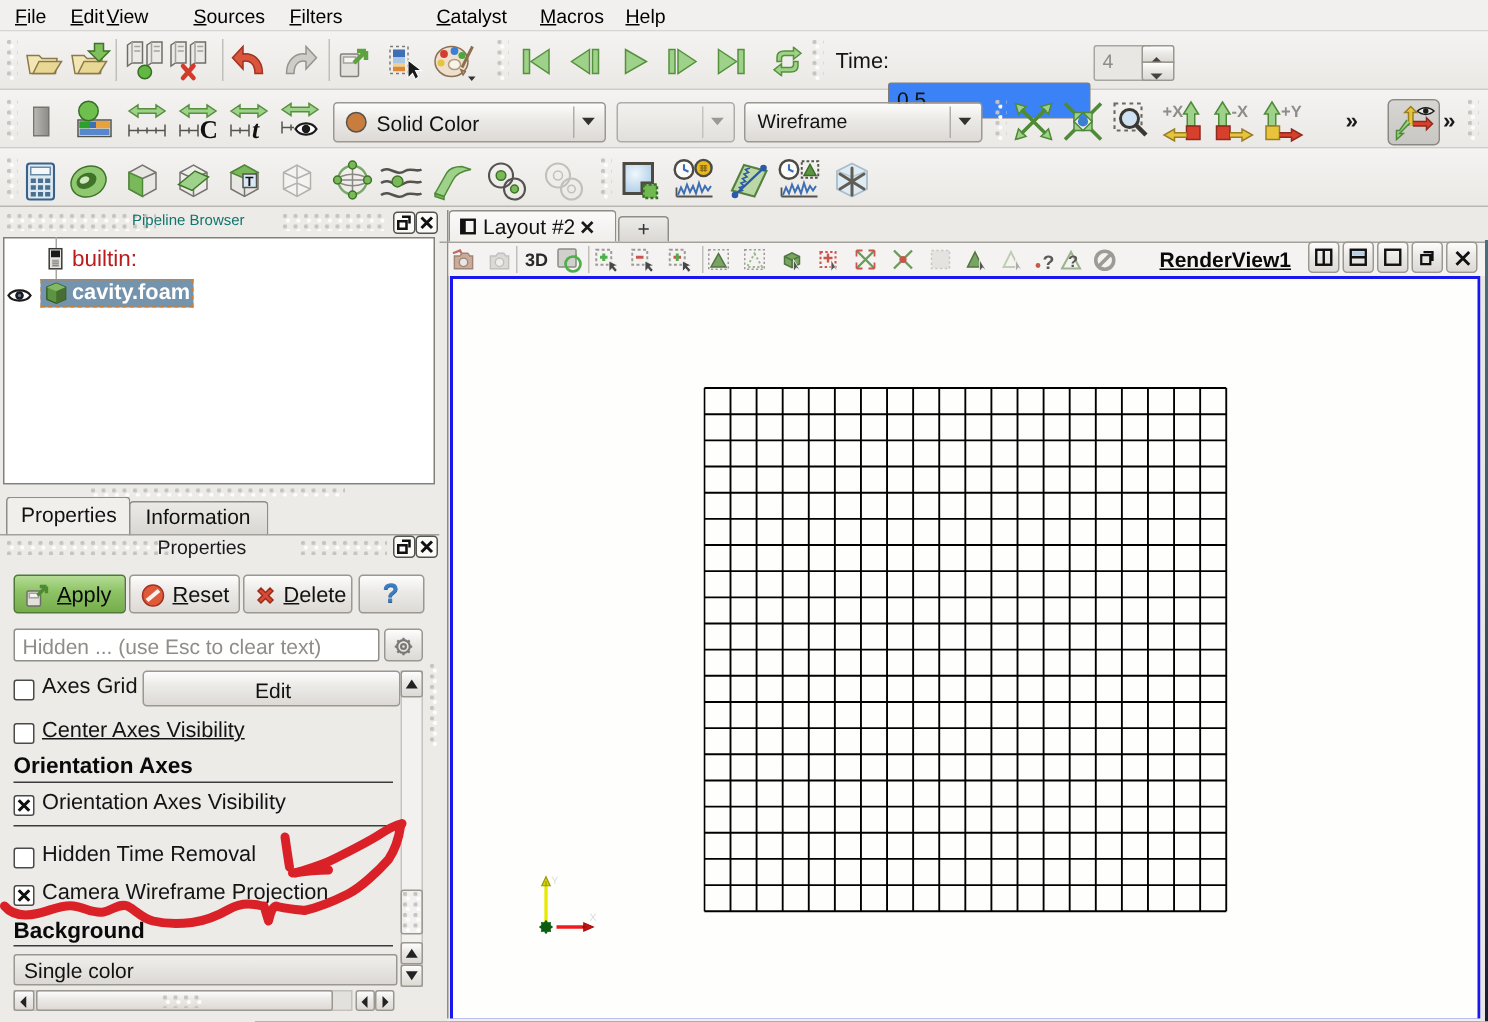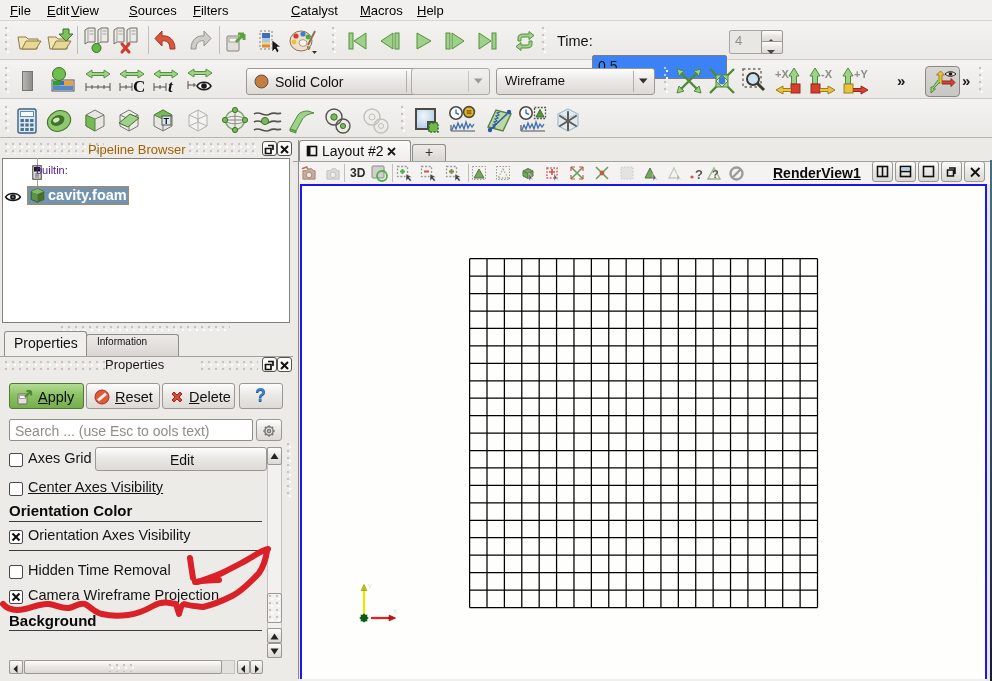--- a/index.html
+++ b/index.html
@@ -149,21 +149,21 @@
       <path d="M2 8 L8 4 L8 6.5 L20 6.5 L20 4 L26 8 L20 12 L20 9.5 L8 9.5 L8 12 Z" fill="#9ed189" stroke="#55913d"></path>
       <path d="M2 21 h12 M2 17 v8 M8 19 v4 M14 17 v8" stroke="#55534d" fill="none"></path>
       <text x="16" y="26" font-family="Liberation Serif" font-size="17" font-weight="bold" font-style="italic" fill="#111">t</text>
     </svg>
 <svg class="abs" style="left:186px;top:66px;" width="28" height="28" viewBox="0 0 28 28">
       <path d="M2 7 L8 3 L8 5.5 L20 5.5 L20 3 L26 7 L20 11 L20 8.5 L8 8.5 L8 11 Z" fill="#9ed189" stroke="#55913d"></path>
       <path d="M2 19 h8 M2 15 v8 M8 17 v4" stroke="#55534d" fill="none"></path>
       <path d="M11 20 C14 15 22 15 25 20 C22 25 14 25 11 20 Z" fill="#fff" stroke="#1a1a1a" stroke-width="1.5"></path>
       <circle cx="18" cy="20" r="2.8" fill="#1a1a1a"></circle>
     </svg>
-<div class="btn" style="left:222px;top:68px;width:180px;height:25px;margin-left:24px;">
+<div class="btn" style="left:222px;top:68px;width:180px;height:25px;">
       <span style="position:absolute;left:28px;top:5px;font-size:14px;">Solid Color</span>
       <svg style="position:absolute;left:7px;top:5px;" width="15" height="15">
         <circle cx="7.5" cy="7.5" r="6.5" fill="#c87c3e" stroke="#55534d"></circle>
       </svg>
       <div style="position:absolute;right:20px;top:2px;bottom:2px;width:1px;background:#b0aea8;"></div>
       <svg style="position:absolute;right:5px;top:8px;" width="11" height="8">
         <path d="M1 1.5 L9.5 1.5 L5.25 6.5 Z" fill="#33312e"></path>
       </svg>
     </div>
 <div class="abs" style="left:411px;top:68px;width:77px;height:25px;border:1px solid #aeaca7;border-radius:3px;background:linear-gradient(#f2f1ef,#e2e0dc);">
@@ -348,57 +348,57 @@
       <g stroke="#5f5d55" stroke-width="2" stroke-linecap="round">
         <path d="M15 7 L15 25"></path>
         <path d="M7 11 L23 21"></path>
         <path d="M23 11 L7 21"></path>
       </g>
     </svg>
 
 <div class="abs" style="left:0;top:138px;width:293px;height:543px;background:#edebe8;"></div>
 <div class="abs dots" style="left:4px;top:142px;width:100px;height:12px;"></div>
 <div class="abs dots" style="left:188px;top:142px;width:70px;height:12px;"></div>
-<span class="abs" style="left:88px;top:142px;font-size:13px;color:#a16207;">Pipeline Browser</span>
+<span class="abs" style="left:88px;top:142px;font-size:10px;color:#0f766e;">Pipeline Browser</span>
 <div class="abs" style="left:262px;top:141px;width:13px;height:13px;border:1.5px solid #55534e;border-radius:3px;background:#fafaf9;"><svg width="13" height="13" viewBox="0 0 13 13">
         <path d="M5 2.5 h5 v4.5 M2.5 5.5 h5.5 v5 h-5.5 Z" fill="none" stroke="#111" stroke-width="1.7"></path>
       </svg></div>
 <div class="abs" style="left:277px;top:141px;width:13px;height:13px;border:1.5px solid #55534e;border-radius:3px;background:#fafaf9;"><svg width="13" height="13" viewBox="0 0 13 13">
         <path d="M3 3 L10 10 M10 3 L3 10" stroke="#111" stroke-width="2"></path>
       </svg></div>
 
 <div class="abs" style="left:2px;top:158px;width:288px;height:165px;background:#fff;border:1px solid #82807a;box-sizing:border-box;"></div>
 <div class="abs" style="left:37px;top:158px;width:1px;height:9px;background:#a8a6a2;"></div>
     <div class="abs" style="left:37px;top:180px;width:1px;height:7px;background:#a8a6a2;"></div>
 <svg class="abs" style="left:32px;top:165px;" width="10" height="15" viewBox="0 0 10 15">
       <rect x="0.8" y="0.8" width="8.4" height="13.4" fill="#e8e6e2" stroke="#3a3a36"></rect>
       <rect x="2" y="2" width="6" height="4.5" fill="#1a1a1a"></rect>
       <rect x="2.6" y="8" width="4.8" height="5" fill="#b8b6b2"></rect>
       <path d="M3 9 h4 M3 10.5 h4 M3 12 h4" stroke="#8a8882" stroke-width="0.7"></path>
     </svg>
-<span class="abs" style="left:36px;top:164px;font-size:11px;color:#4c1d95;">builtin:</span>
+<span class="abs" style="left:48px;top:164px;font-size:15px;color:#b91c1c;">builtin:</span>
 <div class="abs" style="left:27px;top:186px;width:102px;height:19px;background:#7493ac;border:1px dashed #c8803a;box-sizing:border-box;"></div>
 <svg class="abs" style="left:4px;top:191px;" width="18" height="12" viewBox="0 0 18 13">
       <path d="M1 6.5 C4 1.5 14 1.5 17 6.5 C14 11.5 4 11.5 1 6.5 Z" fill="#fff" stroke="#1a1a1a" stroke-width="1.6"></path>
       <circle cx="9" cy="6.5" r="3.1" fill="#1a1a1a"></circle>
       <circle cx="9" cy="6.5" r="1.2" fill="#5a7a9a"></circle>
     </svg>
 <svg class="abs" style="left:29px;top:187px;" width="17" height="17" viewBox="0 0 18 19">
       <path d="M2 5 L9 2 L16 5 L16 14 L9 17 L2 14 Z" fill="#5d9442" stroke="#2f5a1e"></path>
       <path d="M2 5 L9 8 L16 5 L9 2 Z" fill="#82b965"></path>
       <path d="M9 8 L9 17 L16 14 L16 5 Z" fill="#476f33"></path>
     </svg>
 <span class="abs" style="left:48px;top:187px;font-size:14.5px;font-weight:bold;color:#fff;">cavity.foam</span>
 
 <div class="abs dots" style="left:60px;top:325px;width:170px;height:6px;"></div>
 
 <div class="abs" style="left:4px;top:331px;width:81px;height:25px;background:#f0efec;border:1px solid #8f8d89;border-bottom:none;border-radius:3px 3px 0 0;"></div>
 <span class="abs" style="left:14px;top:335px;font-size:14px;">Properties</span>
 <div class="abs" style="left:86px;top:334px;width:91px;height:22px;background:linear-gradient(#eceae7,#d9d6d2);border:1px solid #8f8d89;border-bottom:none;border-radius:3px 3px 0 0;"></div>
-<span class="abs" style="left:97px;top:336px;font-size:10px;">Information</span>
+<span class="abs" style="left:97px;top:336px;font-size:14px;">Information</span>
 <div class="abs" style="left:0;top:356px;width:293px;height:1px;background:#a3a19c;"></div>
 
 <div class="abs dots" style="left:4px;top:360px;width:110px;height:10px;"></div>
 <div class="abs dots" style="left:200px;top:360px;width:58px;height:10px;"></div>
 <span class="abs" style="left:105px;top:357px;font-size:13px;color:#1a1a1a;">Properties</span>
 <div class="abs" style="left:262px;top:357px;width:13px;height:13px;border:1.5px solid #55534e;border-radius:3px;background:#fafaf9;"><svg width="13" height="13" viewBox="0 0 13 13">
         <path d="M5 2.5 h5 v4.5 M2.5 5.5 h5.5 v5 h-5.5 Z" fill="none" stroke="#111" stroke-width="1.7"></path>
       </svg></div>
 <div class="abs" style="left:277px;top:357px;width:13px;height:13px;border:1.5px solid #55534e;border-radius:3px;background:#fafaf9;"><svg width="13" height="13" viewBox="0 0 13 13">
         <path d="M3 3 L10 10 M10 3 L3 10" stroke="#111" stroke-width="2"></path>
@@ -423,58 +423,61 @@
       <svg style="position:absolute;left:6px;top:5px;" width="16" height="16">
         <path d="M3 5 L5 3 L8 6 L11 3 L13 5 L10 8 L13 11 L11 13 L8 10 L5 13 L3 11 L6 8 Z" fill="#d84a35" stroke="#9a2a1a"></path>
       </svg>
       <span style="position:absolute;left:26px;top:5px;font-size:14.5px;"><u>D</u>elete</span>
     </div>
 <div class="btn" style="left:239px;top:383px;width:44px;height:26px;box-sizing:border-box;">
       <span style="position:absolute;left:15px;top:1px;font-size:18px;font-weight:bold;color:#3a7fc4;text-shadow:0 1px 0 #2a5a8a;">?</span>
     </div>
 
 <div class="abs" style="left:9px;top:419px;width:244px;height:22px;background:#fff;border:1px solid #908e89;border-radius:2px;box-sizing:border-box;">
-      <span style="position:absolute;left:5px;top:3px;font-size:14px;color:#8f8d89;">Search ... (use Esc to ools text)</span>
+      <span style="position:absolute;left:5px;top:3px;font-size:14px;color:#8f8d89;">Hidden ... (use Esc to clear text)</span>
     </div>
 <div class="btn" style="left:256px;top:419px;width:26px;height:22px;box-sizing:border-box;">
       <svg style="position:absolute;left:4px;top:3px;" width="16" height="16" viewBox="0 0 16 16">
         <g fill="none" stroke="#7b7975" stroke-width="1.5">
           <circle cx="8" cy="8" r="4.2"></circle>
           <circle cx="8" cy="8" r="1.6"></circle>
           <path d="M8 2.2 v2 M8 11.8 v2 M2.2 8 h2 M11.8 8 h2 M3.9 3.9 l1.4 1.4 M10.7 10.7 l1.4 1.4 M12.1 3.9 l-1.4 1.4 M5.3 10.7 l-1.4 1.4"></path>
         </g>
       </svg>
     </div>
 
 <div class="cb" style="left:9px;top:453px;"></div>
 <span class="lbl" style="left:28px;top:451px;">Axes Grid</span>
 <div class="btn" style="left:95px;top:447px;width:172px;height:24px;box-sizing:border-box;">
       <span style="position:absolute;left:74px;top:4px;font-size:14px;">Edit</span>
     </div>
 <div class="cb" style="left:9px;top:482px;"></div>
 <span class="lbl" style="left:28px;top:480px;text-decoration:underline;">Center Axes Visibility</span>
-<span class="hdr" style="left:9px;top:503px;">Orientation Color</span>
+<span class="hdr" style="left:9px;top:503px;">Orientation Axes</span>
 <div class="hline" style="left:9px;top:521px;width:253px;"></div>
 <div class="cb" style="left:9px;top:530px;">
       <svg width="12" height="12" style="position:absolute;left:0;top:0;">
         <path d="M2.5 2.5 L9.5 9.5 M9.5 2.5 L2.5 9.5" stroke="#111" stroke-width="2.1"></path>
       </svg>
     </div>
 <span class="lbl" style="left:28px;top:528px;">Orientation Axes Visibility</span>
 <div class="hline" style="left:9px;top:550px;width:253px;"></div>
 <div class="cb" style="left:9px;top:565px;"></div>
 <span class="lbl" style="left:28px;top:563px;">Hidden Time Removal</span>
 <div class="cb" style="left:9px;top:590px;">
       <svg width="12" height="12" style="position:absolute;left:0;top:0;">
         <path d="M2.5 2.5 L9.5 9.5 M9.5 2.5 L2.5 9.5" stroke="#111" stroke-width="2.1"></path>
       </svg>
     </div>
 <span class="lbl" style="left:28px;top:588px;">Camera Wireframe Projection</span>
 <span class="hdr" style="left:9px;top:613px;">Background</span>
 <div class="hline" style="left:9px;top:630px;width:253px;"></div>
+<div class="abs" style="left:9px;top:636px;width:256px;height:21px;border:1px solid #9b9892;border-radius:2px;background:linear-gradient(#f0efec,#dcd9d5);box-sizing:border-box;">
+      <span style="position:absolute;left:6px;top:2px;font-size:14px;">Single color</span>
+    </div>
 
 <div class="abs" style="left:267px;top:447px;width:15px;height:211px;background:#f2f1ef;border:1px solid #c5c3be;box-sizing:border-box;"></div>
 <div class="btn" style="left:267px;top:447px;width:15px;height:18px;border-radius:2px;box-sizing:border-box;"><svg width="13" height="16">
         <path d="M6.5 5 L10.5 11 L2.5 11 Z" fill="#222"></path>
       </svg></div>
 <div class="btn dots" style="left:267px;top:593px;width:15px;height:30px;border-radius:2px;box-sizing:border-box;"></div>
 <div class="btn" style="left:267px;top:628px;width:15px;height:15px;border-radius:2px;box-sizing:border-box;"><svg width="13" height="13">
         <path d="M6.5 3.5 L10.5 9.5 L2.5 9.5 Z" fill="#222"></path>
       </svg></div>
 <div class="btn" style="left:267px;top:643px;width:15px;height:15px;border-radius:2px;box-sizing:border-box;"><svg width="13" height="13">

